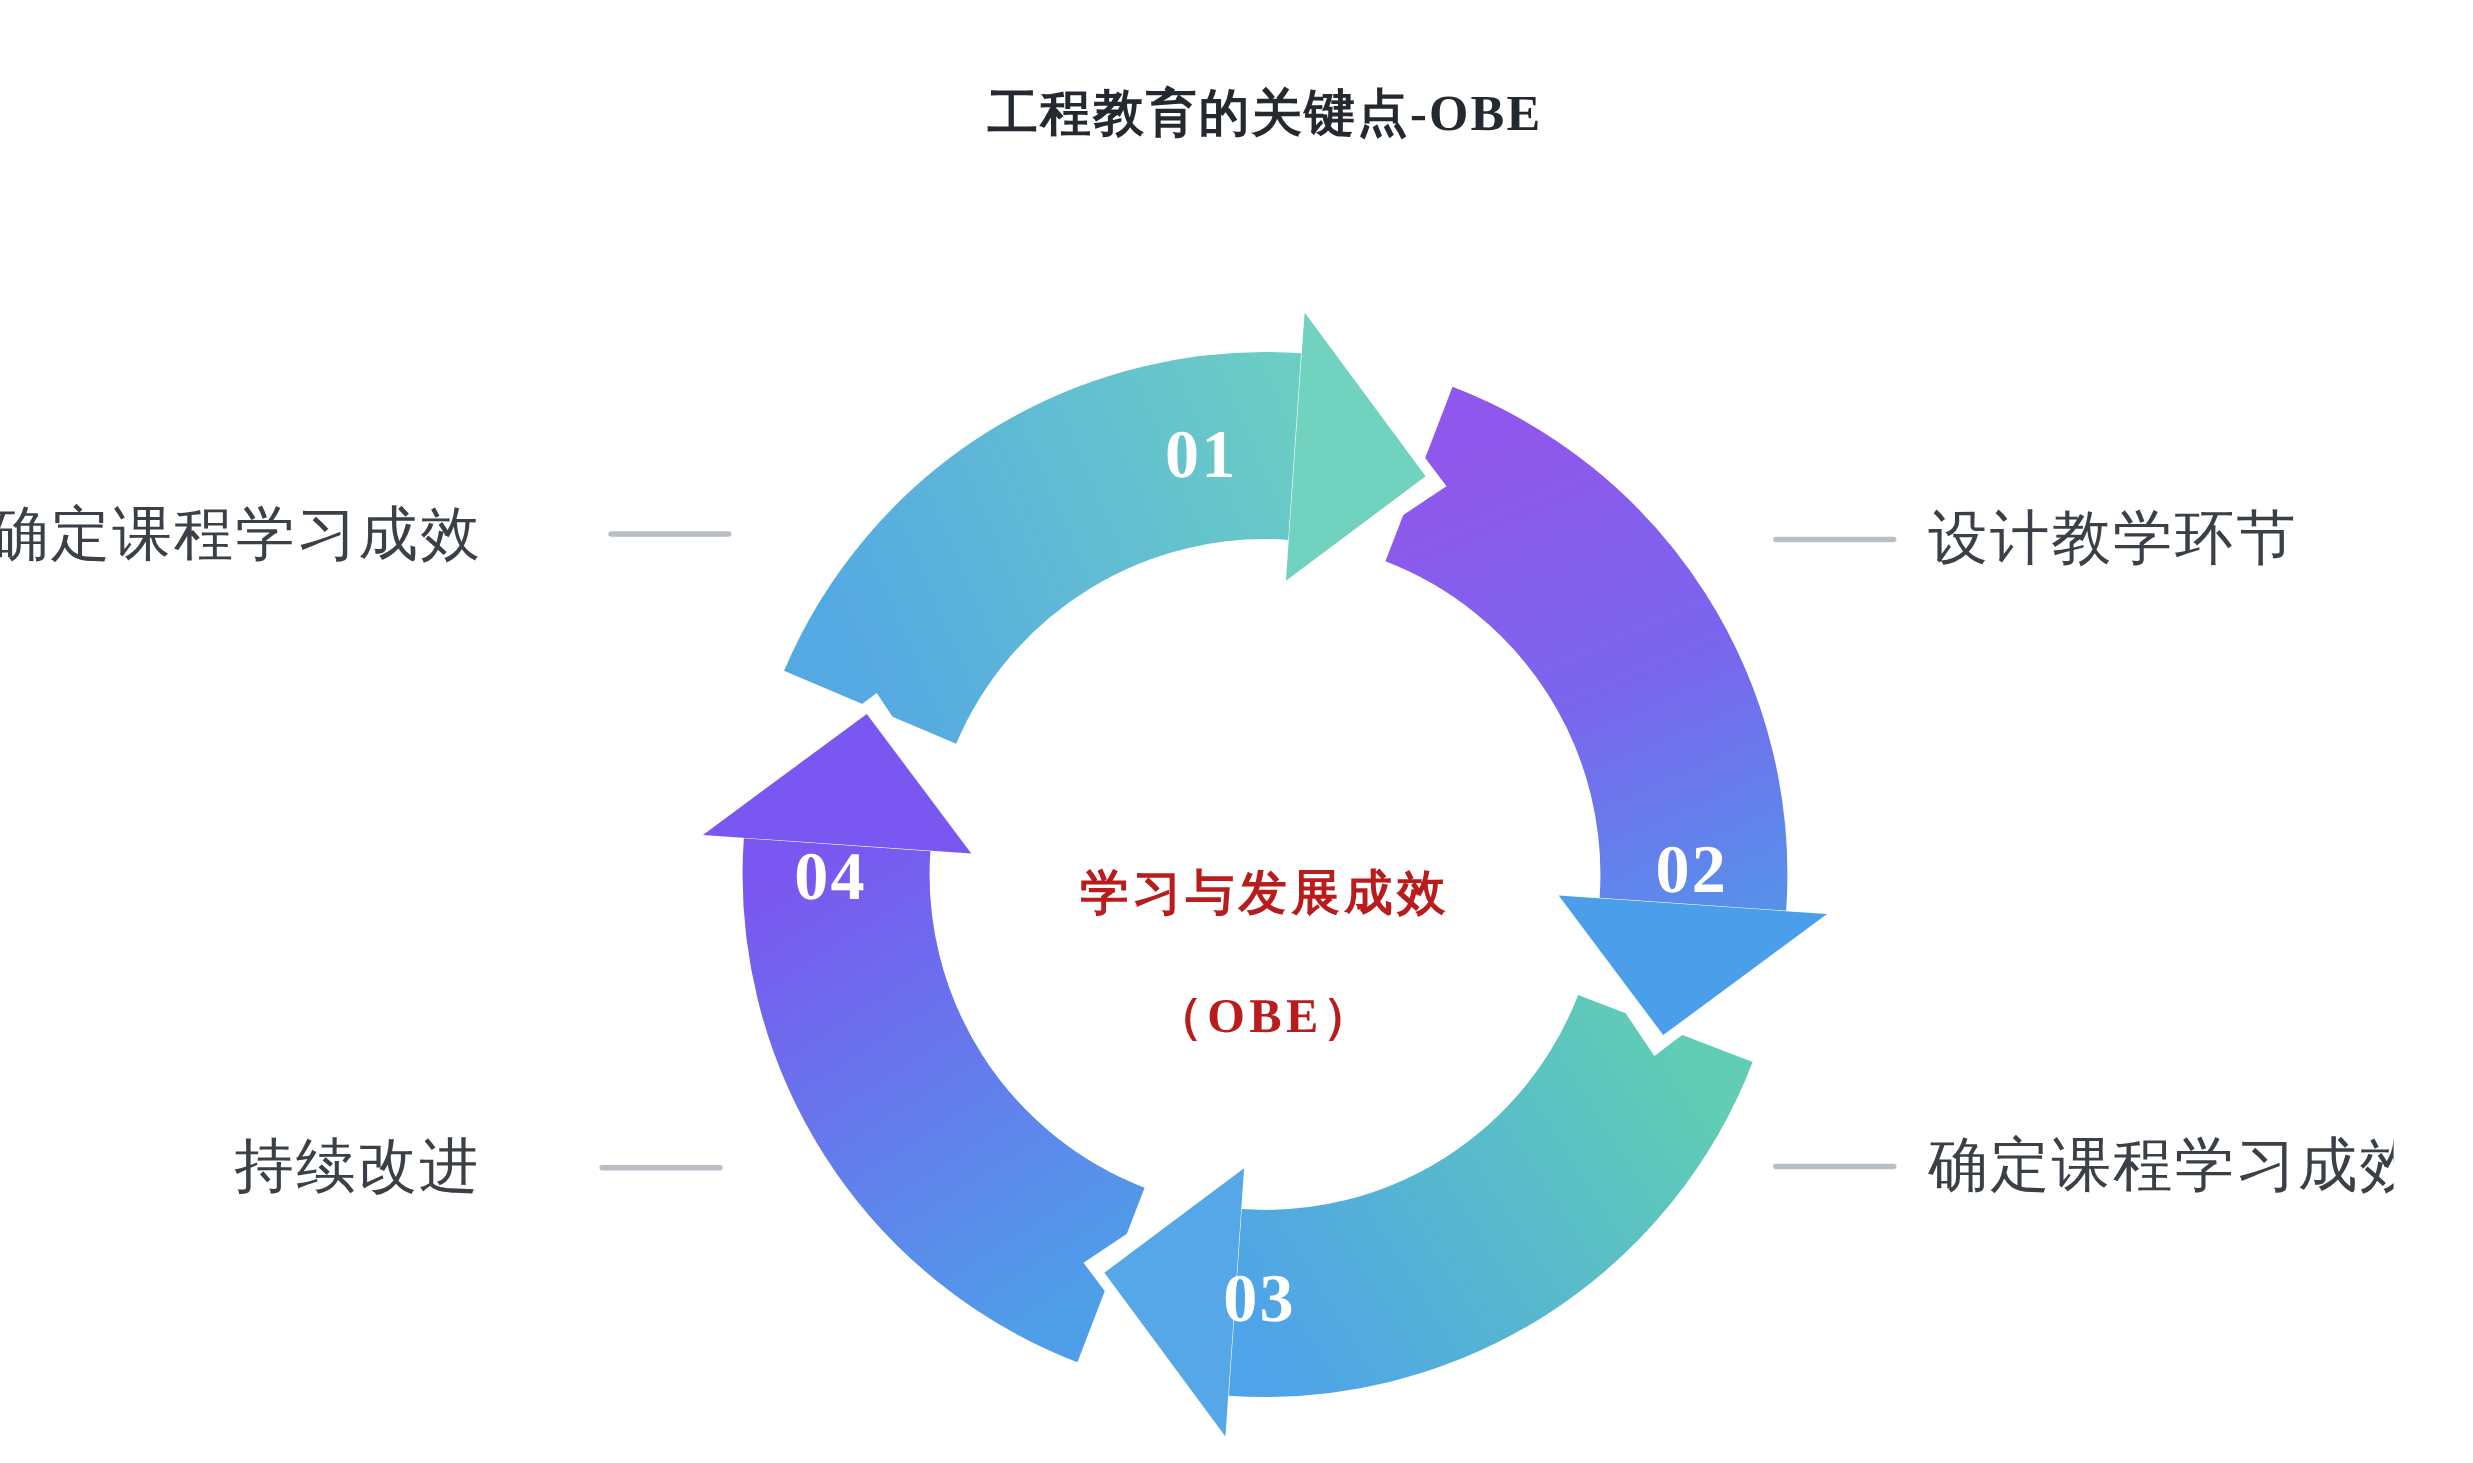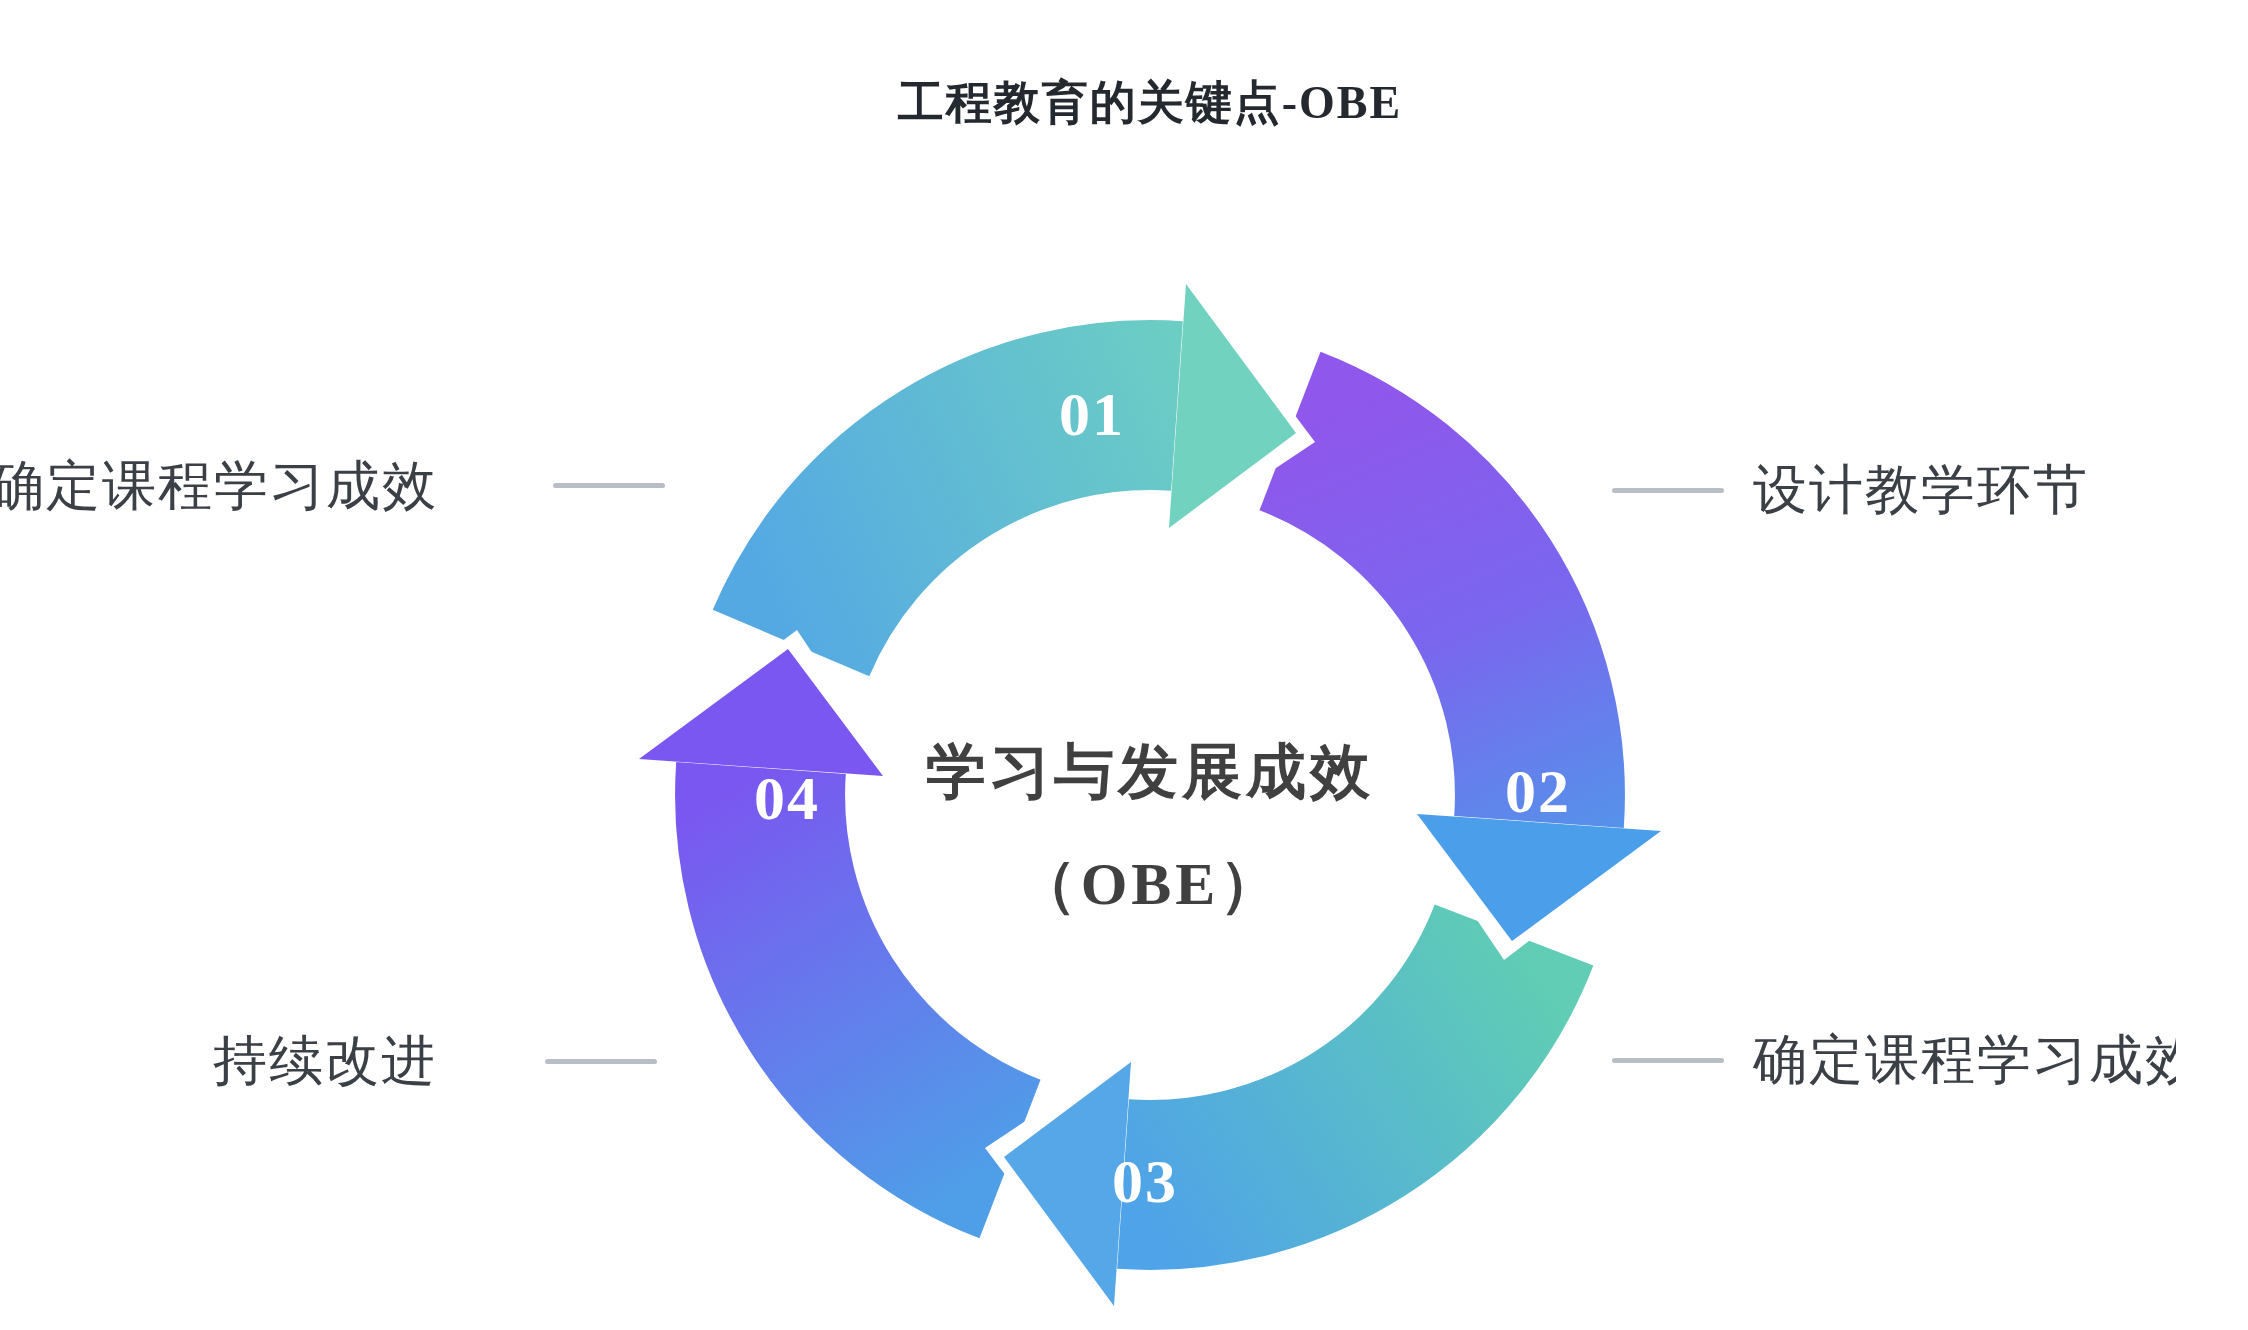--- a/index.html
+++ b/index.html
@@ -11,34 +11,34 @@
     position:absolute;left:1150px;top:103px;transform:translate(-50%,-50%);
     font-size:46px;font-weight:700;color:#24292F;letter-spacing:2px;white-space:nowrap;
   }
   .svg-wrap{position:absolute;left:0;top:0;}
   .num{
     position:absolute;transform:translate(-50%,-50%);
     color:#ffffff;font-weight:700;font-size:62px;letter-spacing:2px;z-index:3;
   }
   .center-text{
     position:absolute;left:1150px;transform:translate(-50%,-50%);
-    color:#404040;font-size:60px;font-weight:600;letter-spacing:4px;white-space:nowrap;z-index:2;
+    color:#b91c1c;font-size:44px;font-weight:600;letter-spacing:4px;white-space:nowrap;z-index:2;margin-top:40px;
   }
   .side-label{
     position:absolute;transform:translateY(-50%);
     color:#3A4046;font-size:54px;font-weight:400;letter-spacing:2px;white-space:nowrap;z-index:2;
   }
   .connector{
     position:absolute;height:5px;width:112px;background:#B8BEC6;border-radius:3px;z-index:2;
   }
   
   #num-1{left:1092px;top:414px;}
   #num-2{left:1538px;top:791px;}
   #num-3{left:1145px;top:1181px;text-align:center;}
-  #num-4{left:755px;top:798px;margin-left:32px;}
+  #num-4{left:755px;top:798px;}
   #center-line1{top:772px;}
   #center-line2{top:884px;}
   #label-1{right:1738px;top:486px;text-align:center;}
   #label-2{left:1753px;top:490px;}
   #label-3{left:1753px;top:1060px;}
   #label-4{right:1739px;top:1061px;text-align:left;}
   #conn-1{left:553px;top:483px;}
   #conn-2{left:1612px;top:488px;}
   #conn-3{left:1612px;top:1058px;}
   #conn-4{left:545px;top:1059px;}

